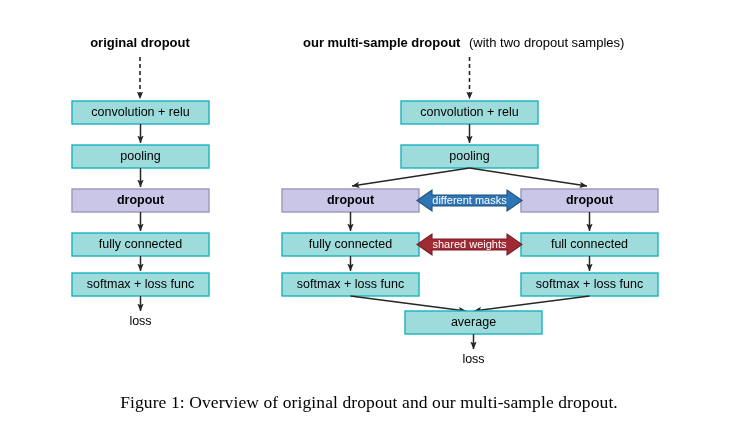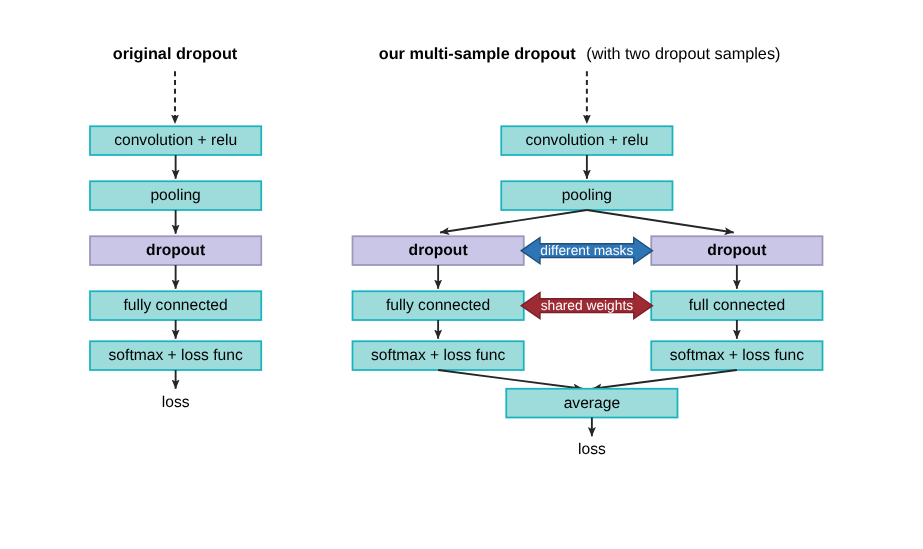--- a/index.html
+++ b/index.html
@@ -181,14 +181,15 @@
 
       <rect x="405" y="311" width="137" height="23" fill="#9edcdc" stroke="#19b3c0" stroke-width="1.4"></rect>
       <text x="473.5" y="323" class="box-label">average</text>
 
       <line x1="473.5" y1="334" x2="473.5" y2="349" stroke="#262626" stroke-width="1.5" marker-end="url(#solidArrow)"></line>
 
       <text x="473.5" y="360" class="plain-label">loss</text>
     </g>
   </svg>
 
+  <div class="caption">Figure 1: Overview of original dropout and our multi-sample dropout.</div>
 
 </div>
 
 </body></html>

